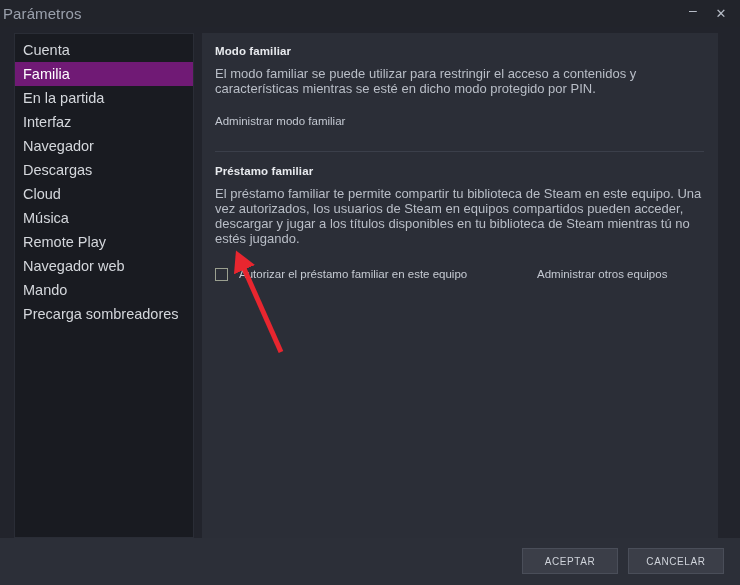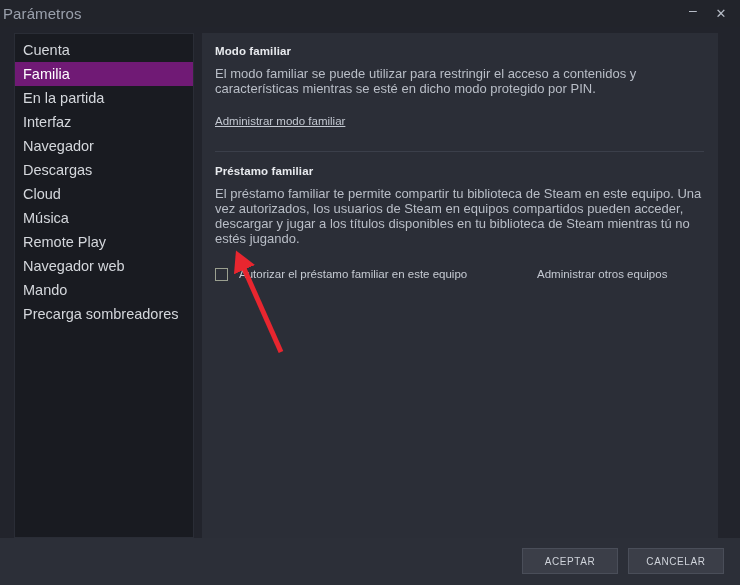--- a/index.html
+++ b/index.html
@@ -114,21 +114,20 @@
   .sec-desc {
     font-size: 13px;
     color: #b9bec7;
     line-height: 15px;
     max-width: 488px;
   }
   .link {
     display: inline-block;
     font-size: 11.5px;
     color: #c3c8d1;
-    text-decoration: underline;
     cursor: pointer;
     margin-top: 19px;
   }
 
   .divider {
     margin-top: 22px;
     margin-bottom: 0;
     height: 1px;
     background: #3b3f4a;
     width: 100%;

